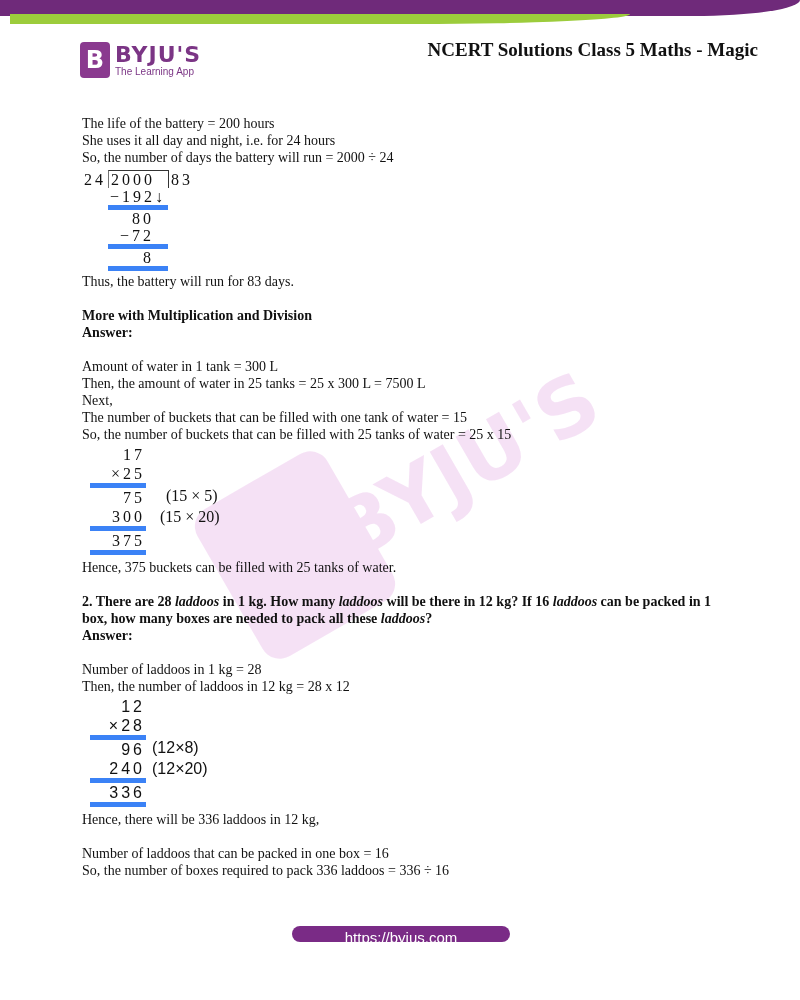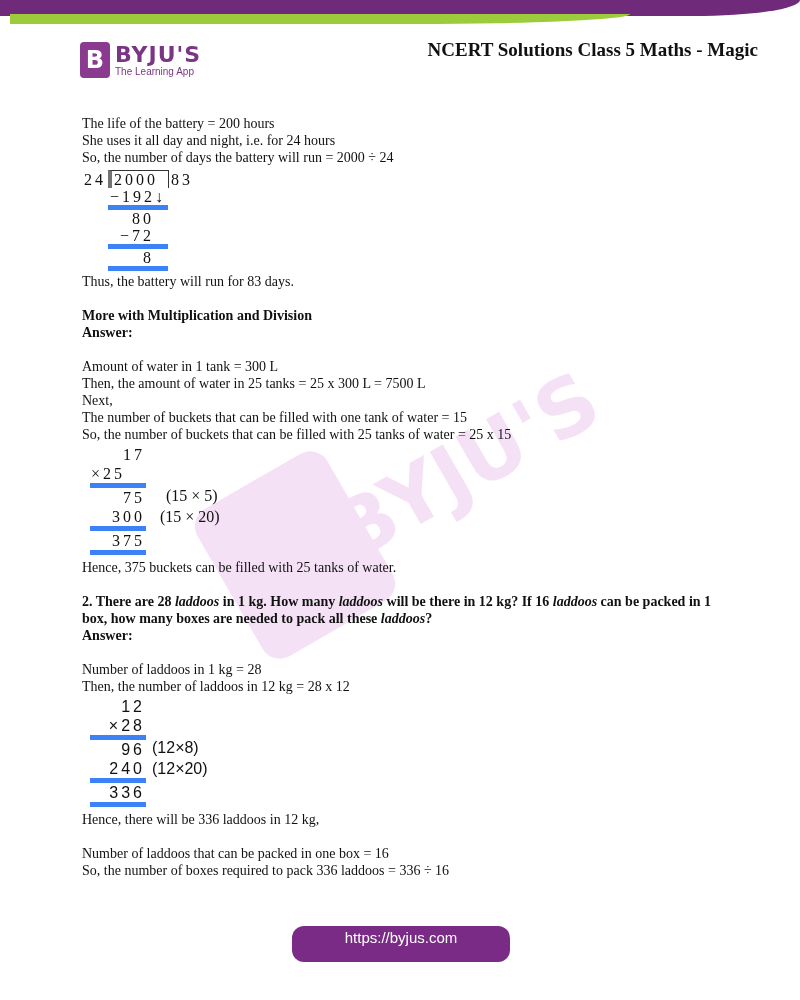--- a/index.html
+++ b/index.html
@@ -12,21 +12,21 @@
   .logo-name{font-family:"DejaVu Sans",sans-serif;font-weight:bold;font-size:22px;color:#7b3585;line-height:22px;letter-spacing:1px;}
   .logo-sub{font-family:"Liberation Sans",sans-serif;font-size:10px;color:#7b3585;}
   .header-title{position:absolute;right:42px;top:38px;text-align:right;font-weight:bold;font-size:19px;line-height:24px;}
   .content{position:absolute;left:82px;top:115px;width:640px;font-size:14px;line-height:17px;}
   .p{margin:0;}
   .gap{height:17px;}
   .calc{margin:2px 0 2px 0;font-size:16px;}
   .watermark{position:absolute;left:200px;top:330px;width:420px;height:360px;pointer-events:none;opacity:0.15;}
   .wm-box{position:absolute;left:20px;top:140px;width:150px;height:170px;background:#c040c0;transform:rotate(-30deg);border-radius:20px;}
   .wm-text{position:absolute;left:120px;top:90px;font-family:"DejaVu Sans",sans-serif;font-weight:bold;font-size:80px;color:#c040c0;transform:rotate(-30deg);}
-  .footer{position:absolute;left:292px;top:926px;width:218px;height:36px;border-radius:12px;background:#7a2b86;color:#fff;font-family:"Liberation Sans",sans-serif;font-size:15px;text-align:center;line-height:24px;}
+  .footer{position:absolute;left:292px;top:926px;width:218px;height:16px;border-radius:12px;background:#7a2b86;color:#fff;font-family:"Liberation Sans",sans-serif;font-size:15px;text-align:center;line-height:24px;}
   .div-table td{padding:0 2px;}
   .line{border-top:5px solid #3b82f6;}
   .mono{letter-spacing:3px;}
 </style>
 </head>
 <body>
 
 <div class="band-purple"></div>
 <div class="band-green"></div>
 
@@ -49,21 +49,21 @@
 
 <div class="content">
   <p class="p">The life of the battery = 200 hours</p>
   <p class="p">She uses it all day and night, i.e. for 24 hours</p>
   <p class="p">So, the number of days the battery will run = 2000 ÷ 24</p>
 
   <table class="calc div-table mono" cellspacing="0" style="margin-top:4px;">
     <tbody>
         <tr>
           <td>24</td>
-          <td style="border-top:1px solid #333;border-left:4px solid #737373;">2000</td>
+          <td style="border-top:1px solid #333;border-left:1px solid #737373;">2000</td>
           <td style="border-left:1px solid #333;">83</td>
         </tr>
     <tr>
           <td></td>
           <td>−192↓</td>
           <td></td>
         </tr>
     <tr>
           <td></td>
           <td class="line" style="text-align:right;padding-right:14px;">80</td>
@@ -98,21 +98,21 @@
   <p class="p">The number of buckets that can be filled with one tank of water = 15</p>
   <p class="p">So, the number of buckets that can be filled with 25 tanks of water = 25 x 15</p>
 
   <table class="calc" cellspacing="0" style="margin-left:8px;">
     <tbody>
         <tr>
           <td class="mono" style="text-align:right;width:54px;">17</td>
           <td></td>
         </tr>
     <tr>
-          <td class="mono" style="">×25</td>
+          <td class="mono" style="text-align:right;">×25</td>
           <td></td>
         </tr>
     <tr>
           <td class="mono line" style="text-align:right;">75</td>
           <td style="padding-left:20px;">(15 × 5)</td>
         </tr>
     <tr>
           <td class="mono" style="text-align:right;">300</td>
           <td style="padding-left:14px;">(15 × 20)</td>
         </tr>

